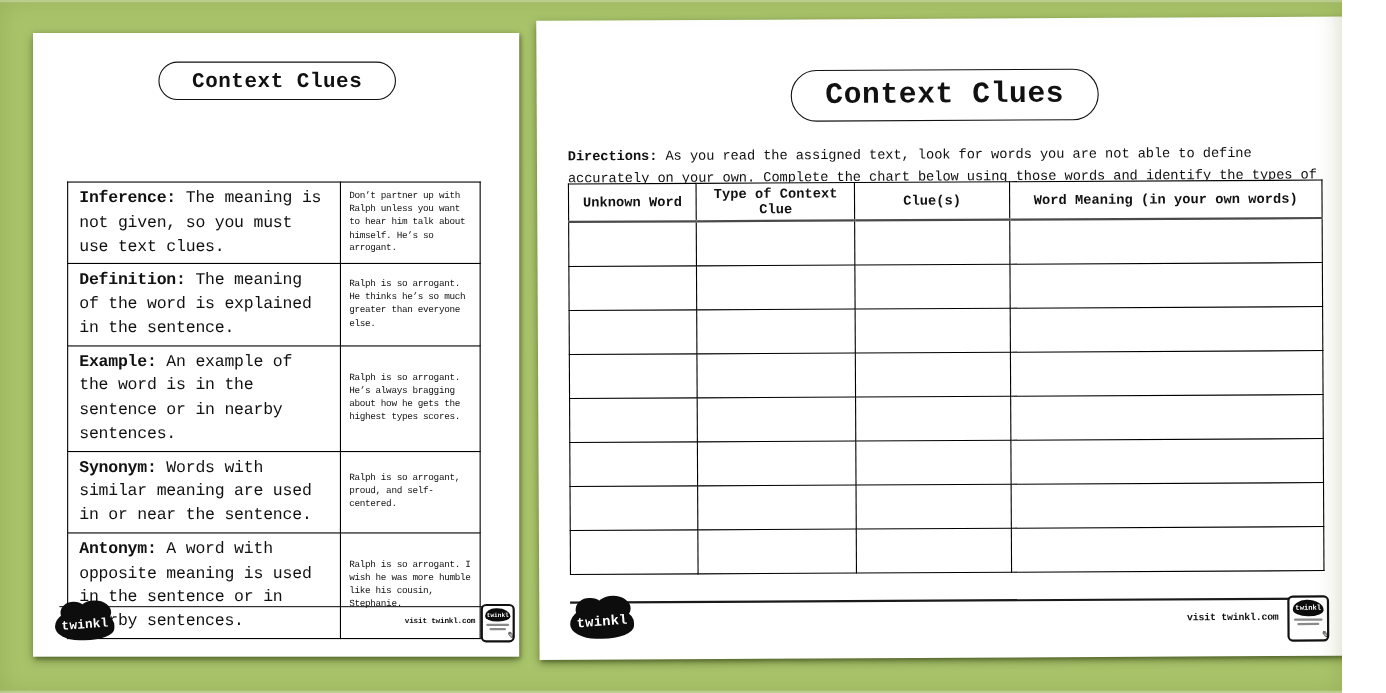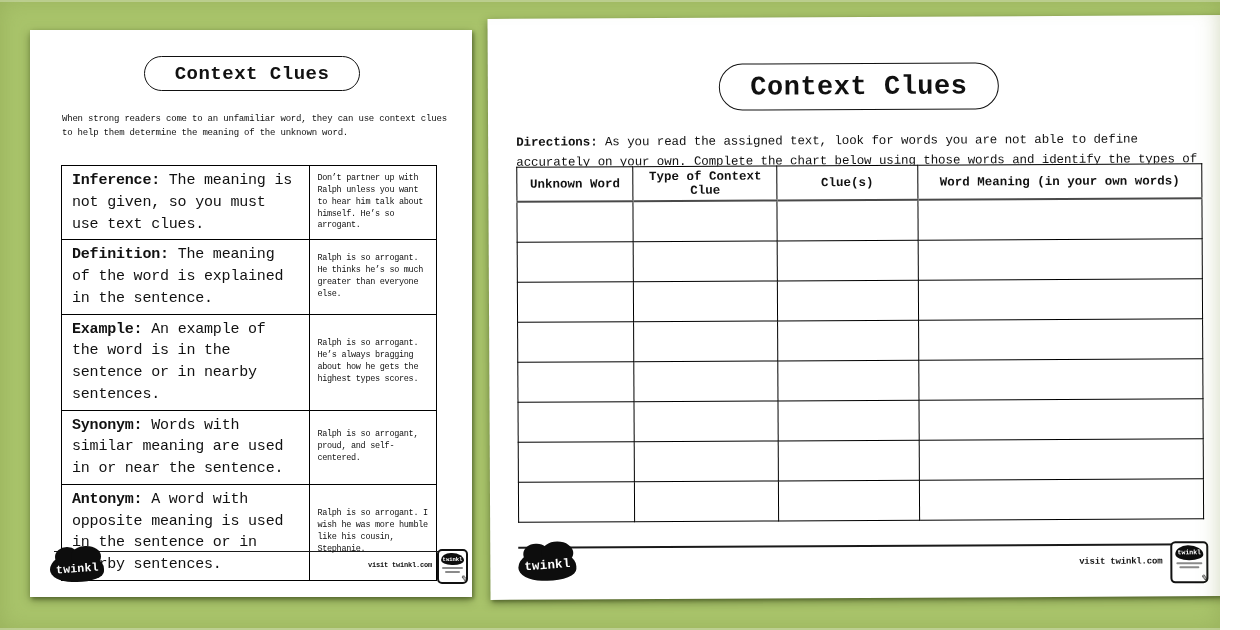--- a/index.html
+++ b/index.html
@@ -79,21 +79,20 @@
 </head>
 <body>
 
 <div id="screen">
   <div class="vignette"></div>
 
   <div class="page page-left">
     <div class="pill pill-left">
       <span>Context Clues</span>
     </div>
-    <p class="intro intro-1">When strong readers come to an unfamiliar word, they can use context clues to help them determine the meaning of the unknown word.</p>
 
     <table class="lt">
       <tbody id="left-rows">
           <tr>
             <td class="lt-desc"><b>Inference:</b> The meaning is not given, so you must use text clues.</td>
             <td class="lt-ex">Don’t partner up with Ralph unless you want to hear him talk about himself. He’s so arrogant.</td>
           </tr>
           <tr>
             <td class="lt-desc"><b>Definition:</b> The meaning of the word is explained in the sentence.</td>
             <td class="lt-ex">Ralph is so arrogant. He thinks he’s so much greater than everyone else.</td>

